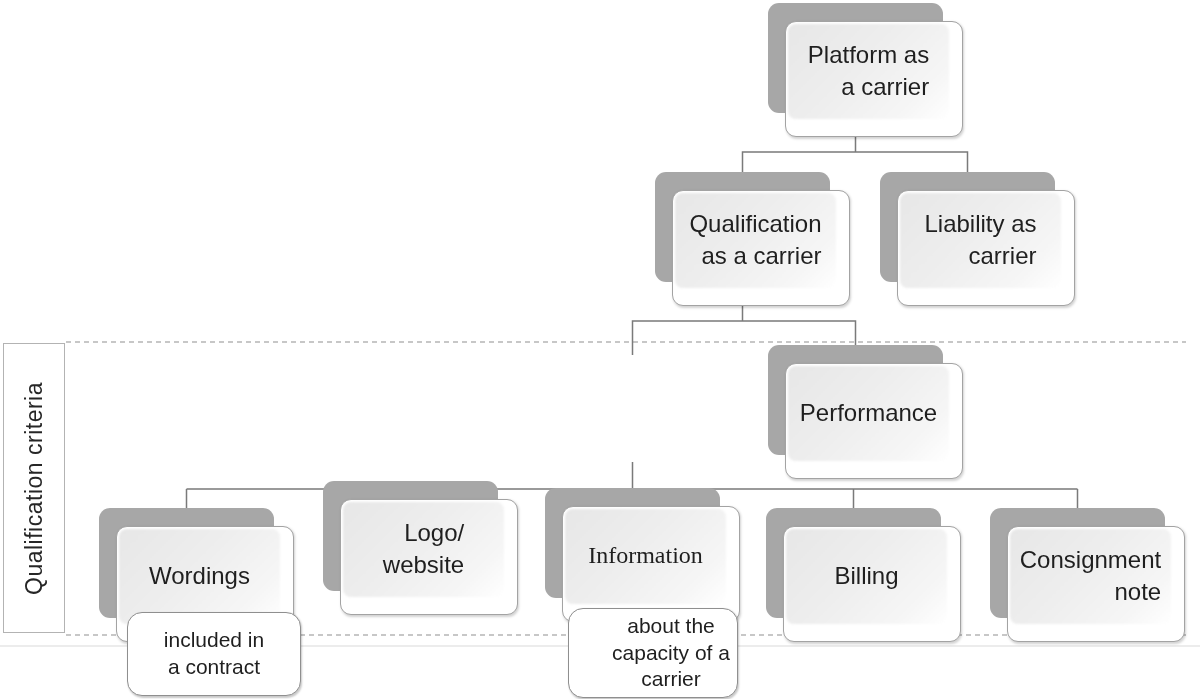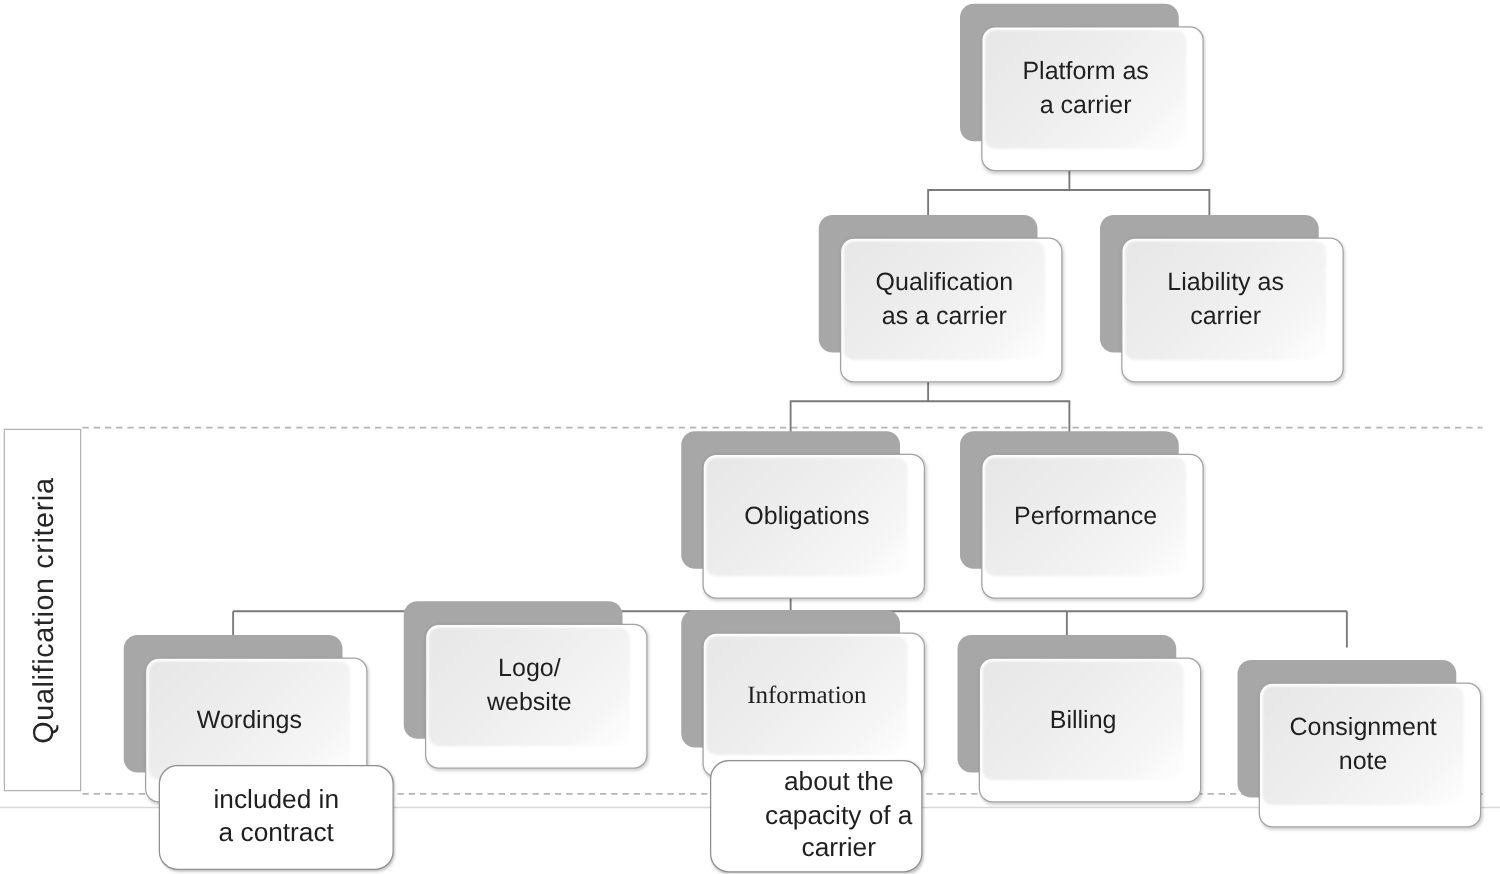--- a/index.html
+++ b/index.html
@@ -13,41 +13,41 @@
   .node .shadow{position:absolute;left:0;top:0;width:175px;height:110px;
                 background:#a7a7a7;border-radius:11px;}
   .node .card{position:absolute;left:17px;top:18px;width:178px;height:116px;
               background:#ffffff;border:1.4px solid #a3a3a3;border-radius:11px;
               box-shadow:1px 1.5px 2.5px rgba(0,0,0,.18);
               display:flex;align-items:center;justify-content:center;
               padding:0 14px 16px 3px;}
   .node .card::before{content:"";position:absolute;left:2px;top:2px;right:13px;bottom:17px;
               background:linear-gradient(135deg,#e7e7e7 0%,#eeeeee 45%,#f6f6f6 80%,#ffffff 100%);
               border-radius:8px;filter:blur(1px);}
-  .node .nlabel{position:relative;z-index:1;text-align:center;white-space:pre-line;
-              font-size:20px;line-height:1.33;}
+  .node .nlabel{position:relative;z-index:1;text-align:right;white-space:pre-line;
+              font-size:24px;line-height:1.33;}
 
   
   #n-platform     {left:768px;top:3px;}
   #n-qualification{left:655px;top:172px;border-radius:23px;}
   #n-liability    {left:880px;top:172px;}
   #n-obligations  {left:545px;top:345px;}
   #n-performance  {left:768px;top:345px;padding-left:46px;}
   #n-wordings     {left:99px; top:508px;}
   #n-logo         {left:323px;top:481px;}
   #n-information  {left:545px;top:488px;font-family:Liberation Serif, serif;}
   #n-billing      {left:766px;top:508px;}
-  #n-consignment  {left:990px;top:508px;margin-top:20px;}
+  #n-consignment  {left:990px;top:508px;}
 
   
   .note{position:absolute;background:#ffffff;border:1.6px solid #8f8f8f;border-radius:15px;
         box-shadow:1px 1.5px 2px rgba(0,0,0,.22);
         display:flex;align-items:center;justify-content:center;text-align:center;
         white-space:pre-line;font-size:21px;line-height:1.28;}
-  #note-wordings   {left:127px;top:612px;width:188px;height:84px;}
+  #note-wordings   {left:127px;top:612px;width:174px;height:84px;}
   #note-information{left:568px;top:608px;width:170px;height:90px;padding-left:36px;}
   #note-billing    {left:789px;top:611px;width:178px;height:84px;}
 
   
   .side-label{position:absolute;left:3px;top:343px;width:62px;height:290px;
               background:#ffffff;border:1.2px solid #b3b3b3;
               display:flex;align-items:center;justify-content:center;}
   .side-label .vtext{writing-mode:vertical-rl;transform:rotate(180deg);
               font-size:23px;color:#262626;letter-spacing:.5px;}
 </style>
@@ -89,26 +89,20 @@
   </div>
 
   <div class="node" id="n-liability">
     <div class="shadow"></div>
     <div class="card">
       <span class="nlabel">Liability as
 carrier</span>
     </div>
   </div>
 
-  <div class="node" id="n-obligations">
-    <div class="shadow"></div>
-    <div class="card">
-      <span class="nlabel">Obligations</span>
-    </div>
-  </div>
 
   <div class="node" id="n-performance">
     <div class="shadow"></div>
     <div class="card">
       <span class="nlabel">Performance</span>
     </div>
   </div>
 
   <div class="node" id="n-wordings">
     <div class="shadow"></div>

